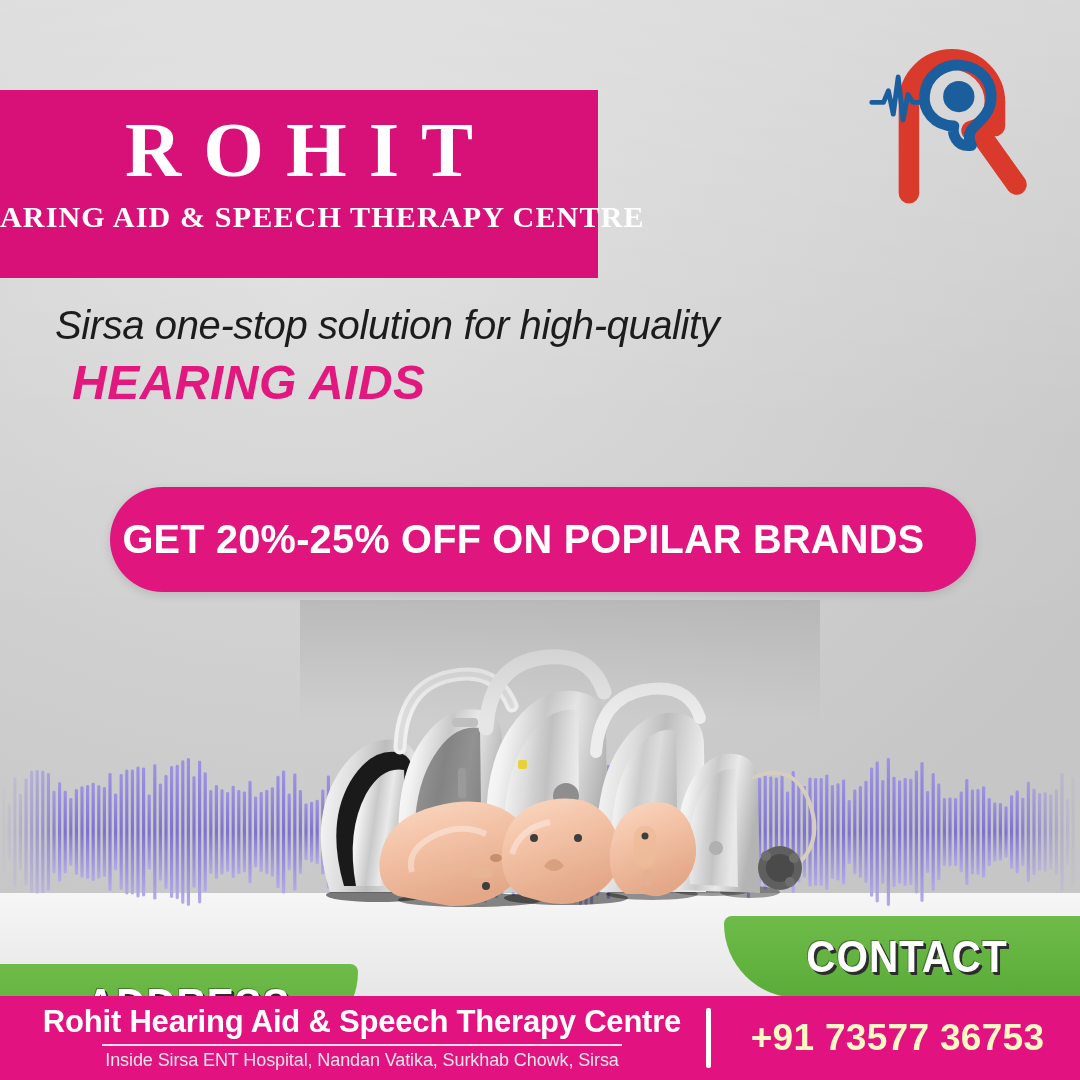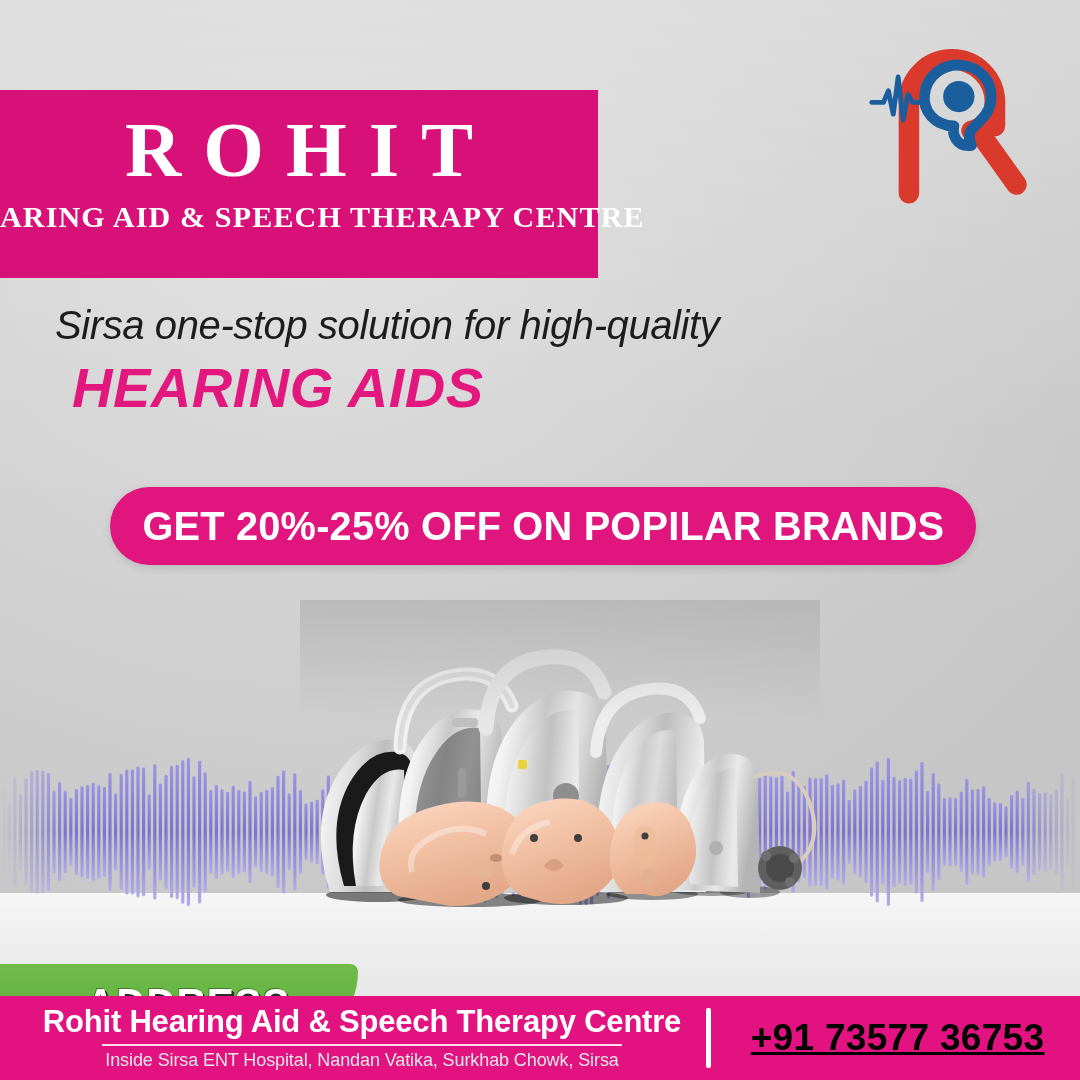--- a/index.html
+++ b/index.html
@@ -66,35 +66,35 @@
     position:absolute; left:55px; top:303px;
     font-size:40px;
     font-style:italic;
     font-weight:400;
     color:#1c1c1c;
     letter-spacing:-0.4px;
     white-space:nowrap;
   }
   .headline{
     position:absolute; left:72px; top:355px;
-    font-size:56px;
+    font-size:48px;
     font-style:italic;
     font-weight:700;
     color:#E2187F;
     letter-spacing:0.5px;
     white-space:nowrap;
   }
 
   
   .offer-pill{
     position:absolute; left:110px; top:487px;
-    width:866px; height:78px;
+    width:866px; height:105px;
     background:#E0157D;
     border-radius:60px;
-    display:flex; align-items:center; justify-content:center;
+    display:flex; align-items:center; justify-content:flex-start;
     box-shadow:0 3px 10px rgba(0,0,0,.12);
   }
   .offer-text{
     font-size:41px;
     font-weight:700;
     color:#ffffff;
     letter-spacing:0.2px;
     white-space:nowrap;
     transform:scaleX(.97);
   }
@@ -176,24 +176,23 @@
     white-space:nowrap; letter-spacing:-0.1px;
   }
   .footer-divider{
     width:5px; height:60px; background:#ffffff; border-radius:2px;
     flex:0 0 auto;
   }
   .footer-right{
     flex:1; display:flex; align-items:center; justify-content:center;
   }
   .phone{
-    font-size:37px; font-weight:700; color:#000000;
+    font-size:37px; font-weight:700; color:#fef9c3;
     white-space:nowrap; letter-spacing:0.3px;
     padding-left:4px;
-    text-decoration:underline;
   }
 </style>
 </head>
 <body>
 
 <div id="poster">
 
   <div class="bg-sheen"></div>
 
   <div class="logo-banner">
@@ -536,20 +535,23 @@
     <rect x="634" y="226" width="22" height="42" rx="10" fill="#edbb99" opacity=".8"></rect>
     <circle cx="645" cy="236" r="3.5" fill="#3e3e3e"></circle>
     <ellipse cx="648" cy="278" rx="6" ry="9" fill="#e5b091"></ellipse>
 
     <rect x="300" y="0" width="520" height="120" fill="url(#shadefade)"></rect>
   </svg>
 
   <div class="banner-address">
     <span class="banner-label">ADDRESS</span>
   </div>
+  <div class="banner-contact">
+    <span class="banner-label">CONTACT</span>
+  </div>
 
   <div class="footer">
     <div class="footer-left">
       <div class="addr-line1">Rohit Hearing Aid &amp; Speech Therapy Centre</div>
       <div class="addr-rule"></div>
       <div class="addr-line2">Inside Sirsa ENT Hospital, Nandan Vatika, Surkhab Chowk, Sirsa</div>
     </div>
     <div class="footer-divider"></div>
     <div class="footer-right">
       <div class="phone">+91 73577 36753</div>

